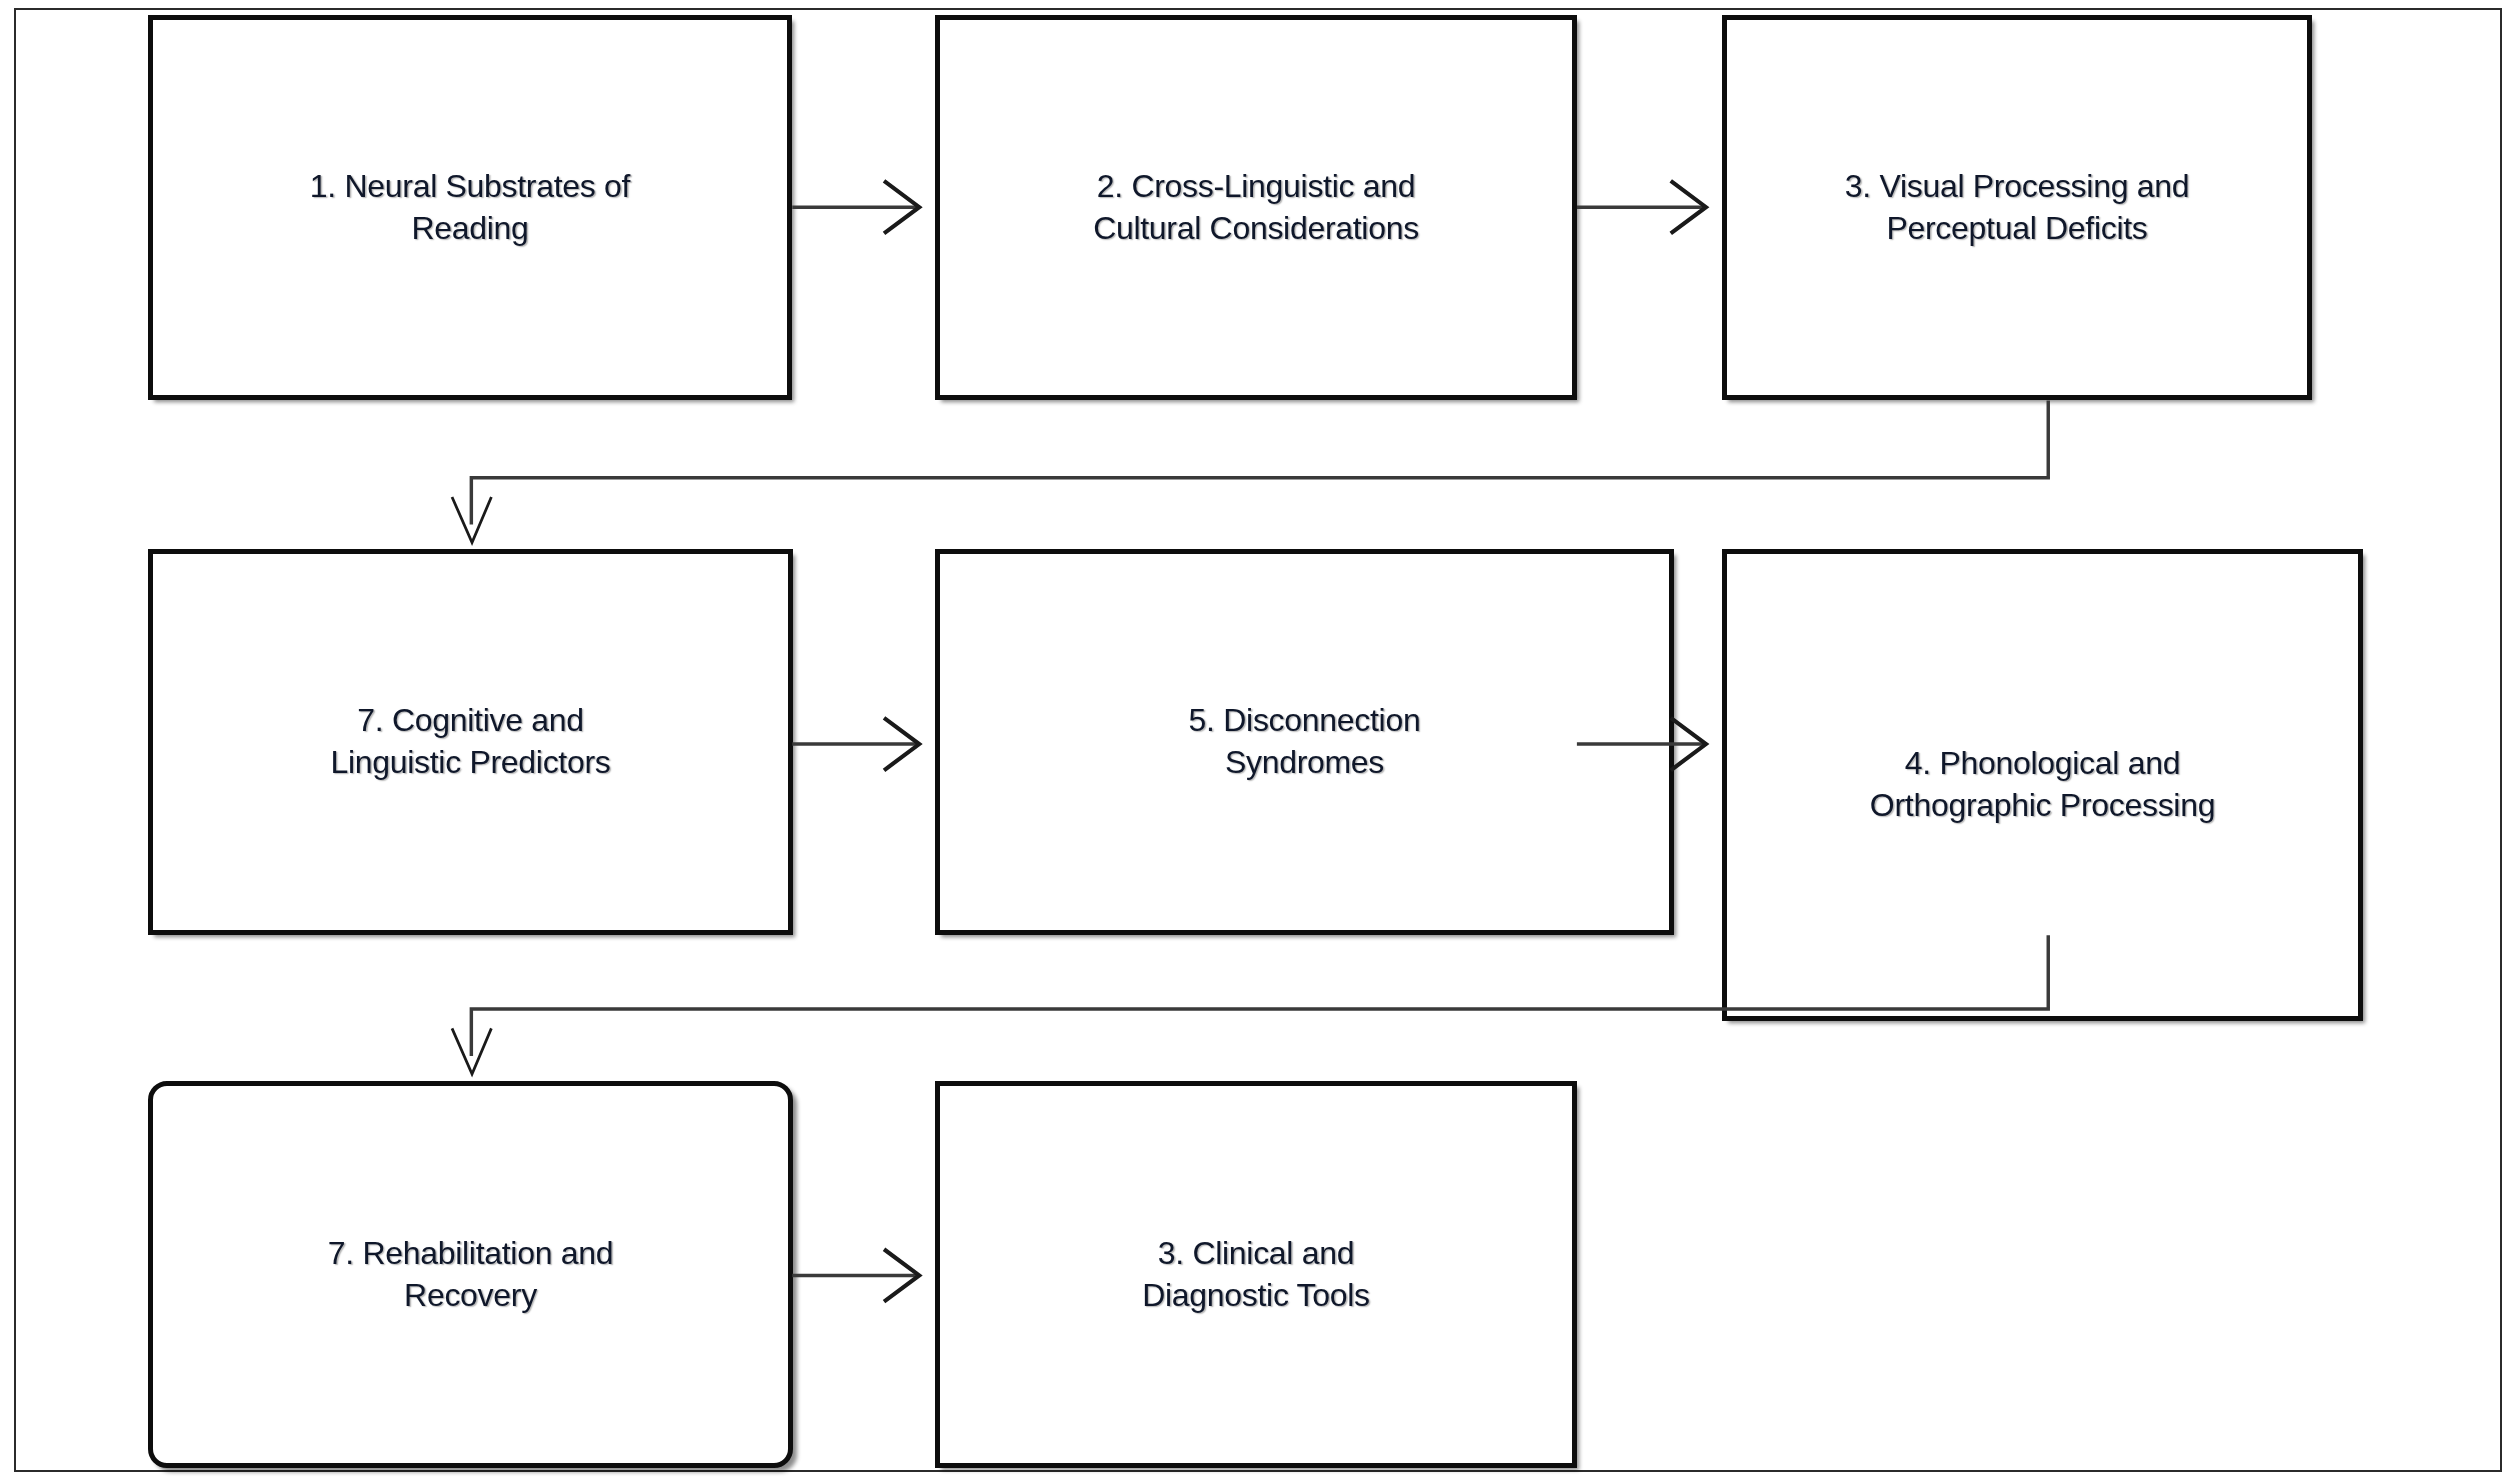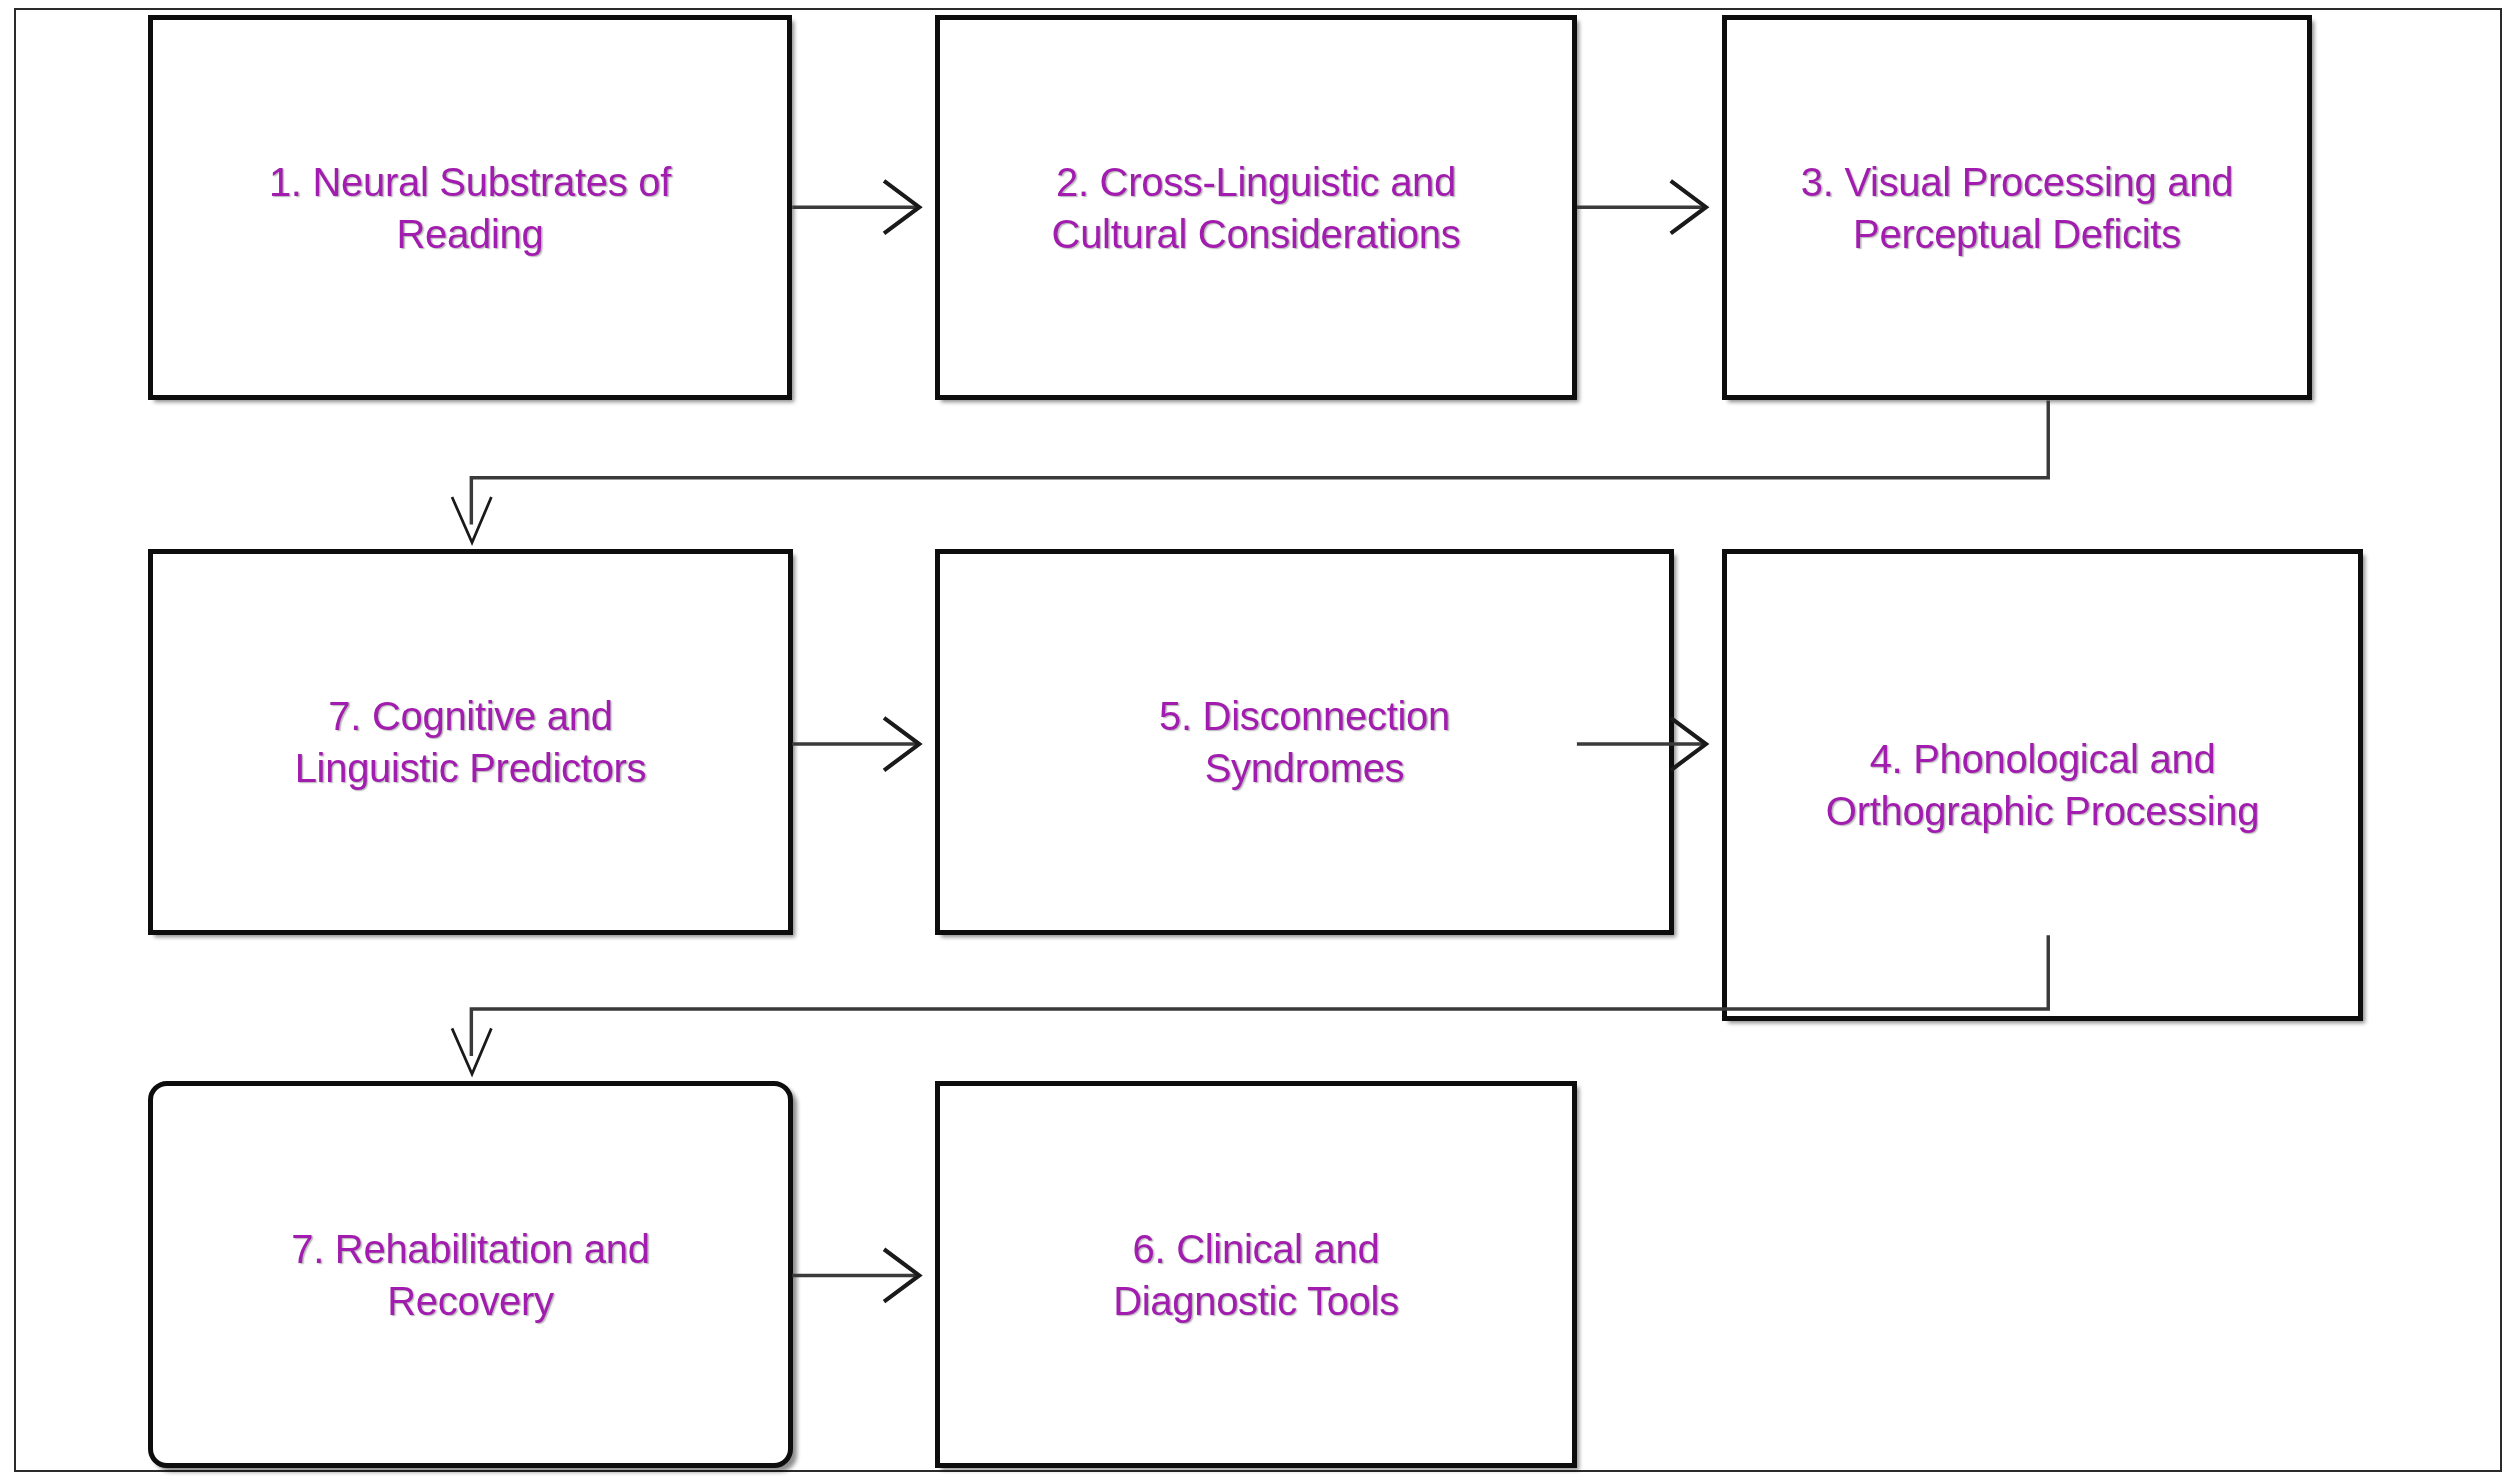--- a/index.html
+++ b/index.html
@@ -37,23 +37,23 @@
     border: 5.5px solid #0d0d0d;
     box-shadow: 4.8px 4.8px 4.1px -1.4px rgba(0,0,0,0.45);
     display: flex;
     align-items: center;
     justify-content: center;
     text-align: center;
     padding: 0 26px;
   }
   .node-label {
     font-family: "Liberation Sans", sans-serif;
-    font-size: 40px;
+    font-size: 32px;
     line-height: 1.30;
-    color: #a21caf;
+    color: #0f172a;
     letter-spacing: -0.3px;
     font-weight: 400;
     text-shadow: 1.4px 1.4px 1.4px rgba(0,0,0,0.30);
     white-space: pre-line;
   }
   
   #node-1 { left: 148px;  top: 15px;   width: 644px; height: 385px; }
   #node-2 { left: 935px; top: 15px;   width: 642px; height: 385px; }
   #node-3 { left: 1722px; top: 15px;   width: 590px; height: 385px; }
   #node-6 { left: 148px;  top: 549px;  width: 645px; height: 386px; }
@@ -125,21 +125,21 @@
     <span class="node-label">4. Phonological and
 Orthographic Processing</span>
   </div>
 
   <div class="node" id="node-7">
     <span class="node-label">7. Rehabilitation and
 Recovery</span>
   </div>
 
   <div class="node" id="node-8">
-    <span class="node-label">6. Clinical and
+    <span class="node-label">3. Clinical and
 Diagnostic Tools</span>
   </div>
 
   <svg id="connectors" viewBox="0 0 3640 2150">
 
     <g>
       <line class="conn-line" x1="1148" y1="300" x2="1330" y2="300"></line>
       <polyline class="conn-head" points="1281,262 1332,300 1281,338"></polyline>
     </g>
 

